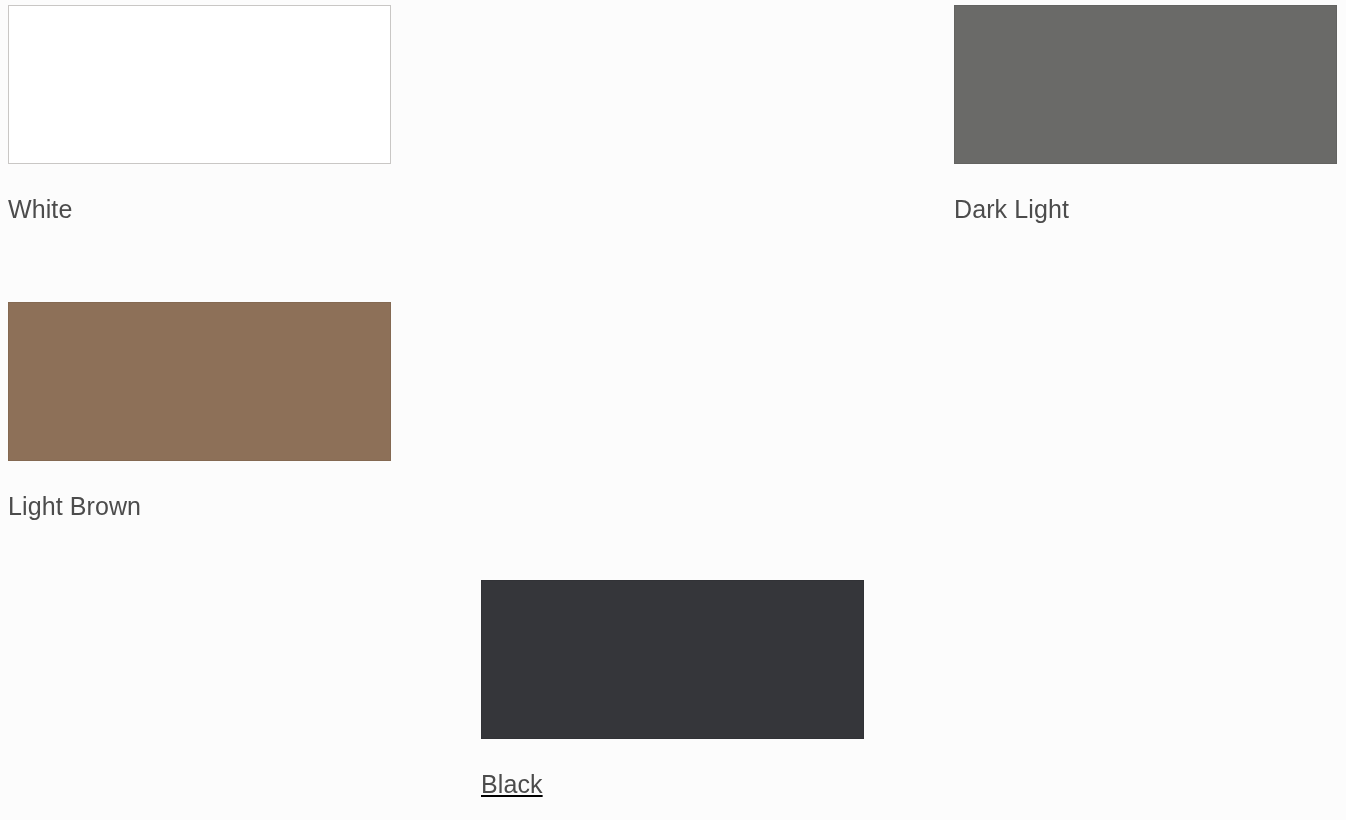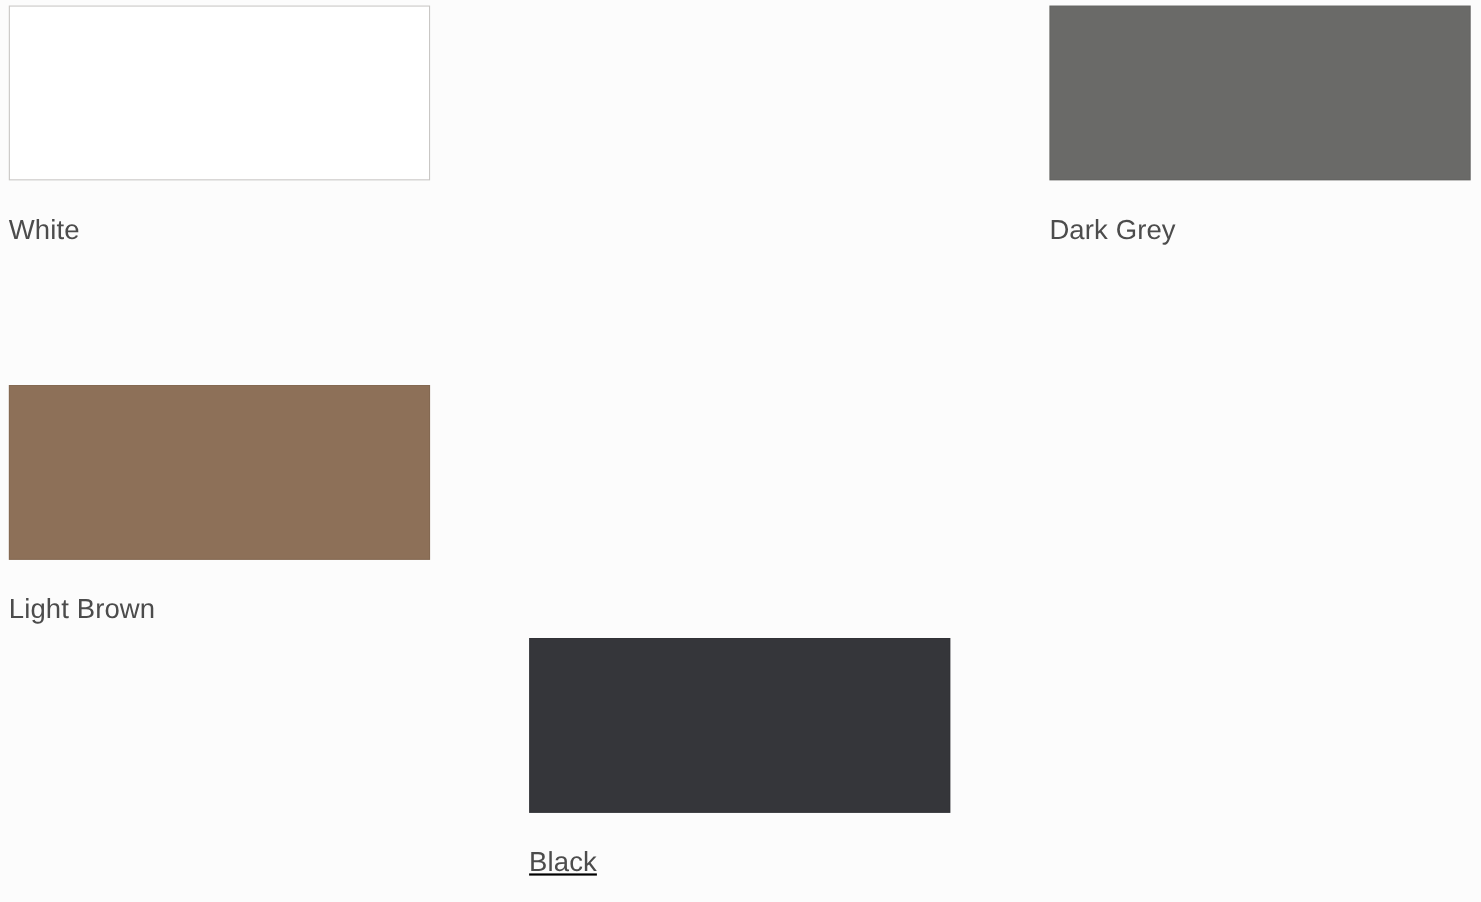--- a/index.html
+++ b/index.html
@@ -26,21 +26,21 @@
     width: 383px;
   }
 
   
   .col-0 { left: 8px; }
   .col-1 { left: 481px; }
   .col-2 { left: 954px; }
 
   
   .row-0 { top: 5px; }
-  .row-1 { top: 302px; margin-top: 48px; }
+  .row-1 { top: 302px; }
   .row-2 { top: 580px; text-decoration: underline; }
 
   .swatch-chip {
     width: 383px;
     height: 159px;
     box-sizing: border-box;
     background: #ffffff;
     position: relative;
   }
 
@@ -77,21 +77,21 @@
 </head>
 <body>
 
 <div id="swatch-grid">
     <div class="swatch-cell col-0 row-0">
       <div class="swatch-chip bordered" style="background: rgb(255, 255, 255);"></div>
       <div class="swatch-label">White</div>
     </div>
     <div class="swatch-cell col-2 row-0">
       <div class="swatch-chip" style="background: rgb(106, 106, 104);"></div>
-      <div class="swatch-label">Dark Grey</div>
+      <div class="swatch-label">Dark Light</div>
     </div>
     <div class="swatch-cell col-0 row-1">
       <div class="swatch-chip" style="background: rgb(141, 112, 88);"></div>
       <div class="swatch-label">Light Brown</div>
     </div>
     <div class="swatch-cell col-1 row-2">
       <div class="swatch-chip" style="background: rgb(53, 54, 58);"></div>
       <div class="swatch-label">Black</div>
     </div>
   </div>

